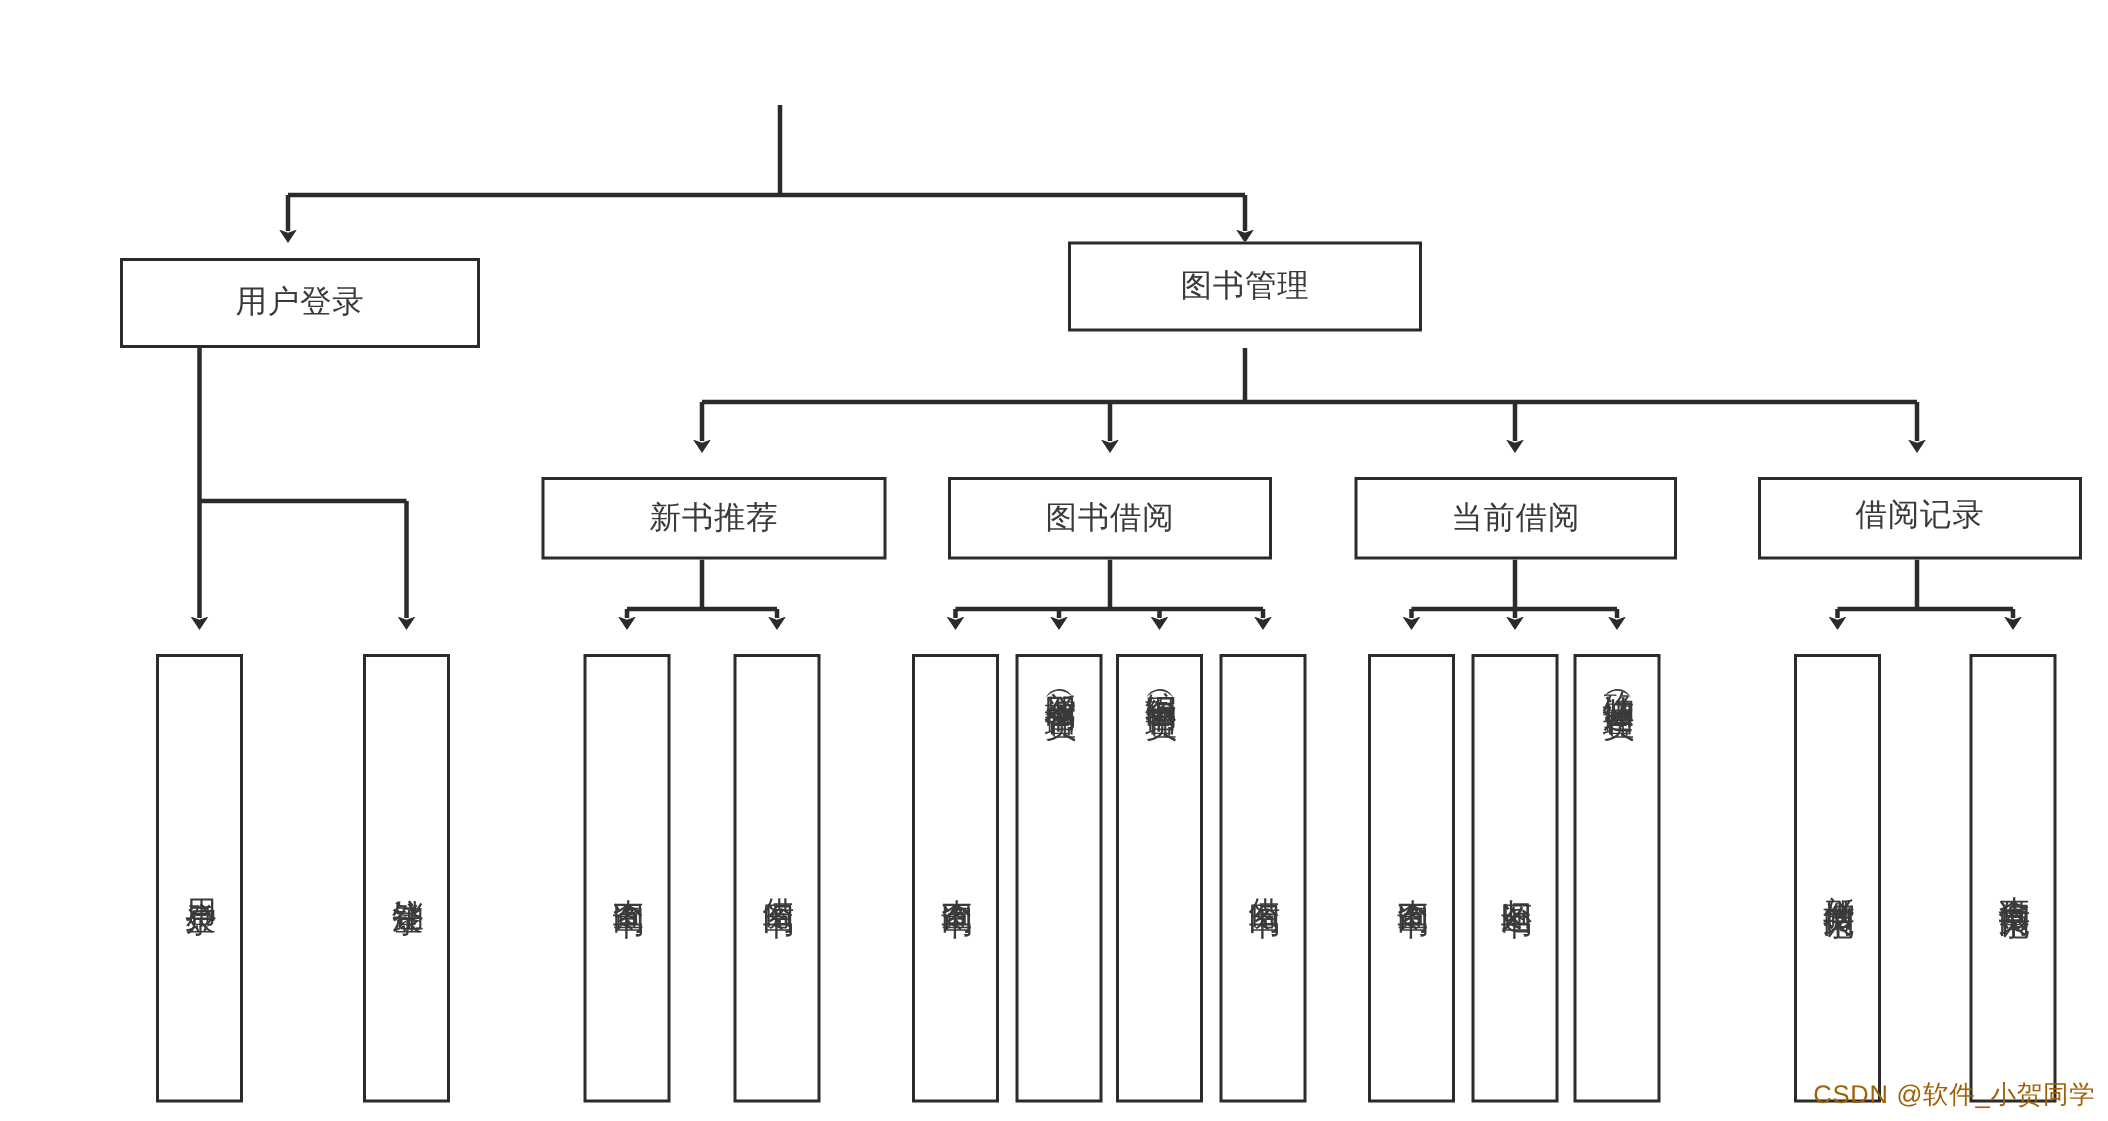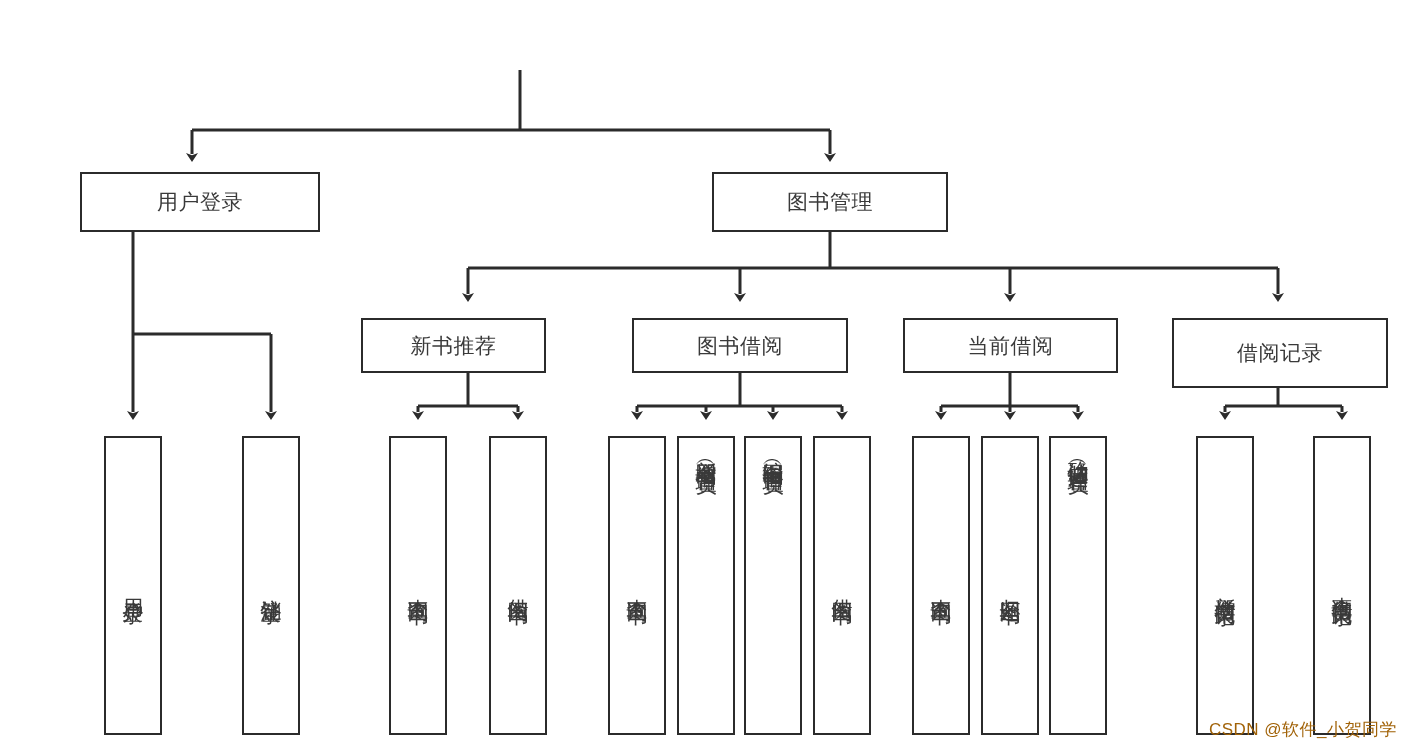--- a/index.html
+++ b/index.html
@@ -125,37 +125,37 @@
       <path d="M1225,406 L1225,412" marker-end="url(#arrow)"></path>
       <path d="M1342,406 L1342,412" marker-end="url(#arrow)"></path>
     </g>
   </svg>
 
 
   <div class="node horiz" style="left:80px; top:172px; width:240px; height:60px;">
     <span class="node-label">用户登录</span>
   </div>
 
-  <div class="node horiz" style="left:712px; top:172px; width:236px; height:60px;">
+  <div class="node horiz" style="left:712px; top:161px; width:236px; height:60px;">
     <span class="node-label">图书管理</span>
   </div>
 
-  <div class="node horiz" style="left:361px; top:318px; width:185px; height:55px;">
+  <div class="node horiz" style="left:361px; top:318px; width:230px; height:55px;">
     <span class="node-label">新书推荐</span>
   </div>
 
   <div class="node horiz" style="left:903px; top:318px; width:215px; height:55px;">
     <span class="node-label">当前借阅</span>
   </div>
 
   <div class="node horiz" style="left:632px; top:318px; width:216px; height:55px;">
     <span class="node-label">图书借阅</span>
   </div>
 
-  <div class="node horiz" style="left:1172px; top:318px; width:216px; height:70px;">
+  <div class="node horiz" style="left:1172px; top:318px; width:216px; height:55px;font-family:Liberation Mono, monospace;">
     <span class="node-label">借阅记录</span>
   </div>
 
   <div class="node vert centered" style="left:104px; top:436px; width:58px; height:299px;">
     <span class="node-label">用户登录</span>
   </div>
 
   <div class="node vert centered" style="left:242px; top:436px; width:58px; height:299px;">
     <span class="node-label">注销登录</span>
   </div>

